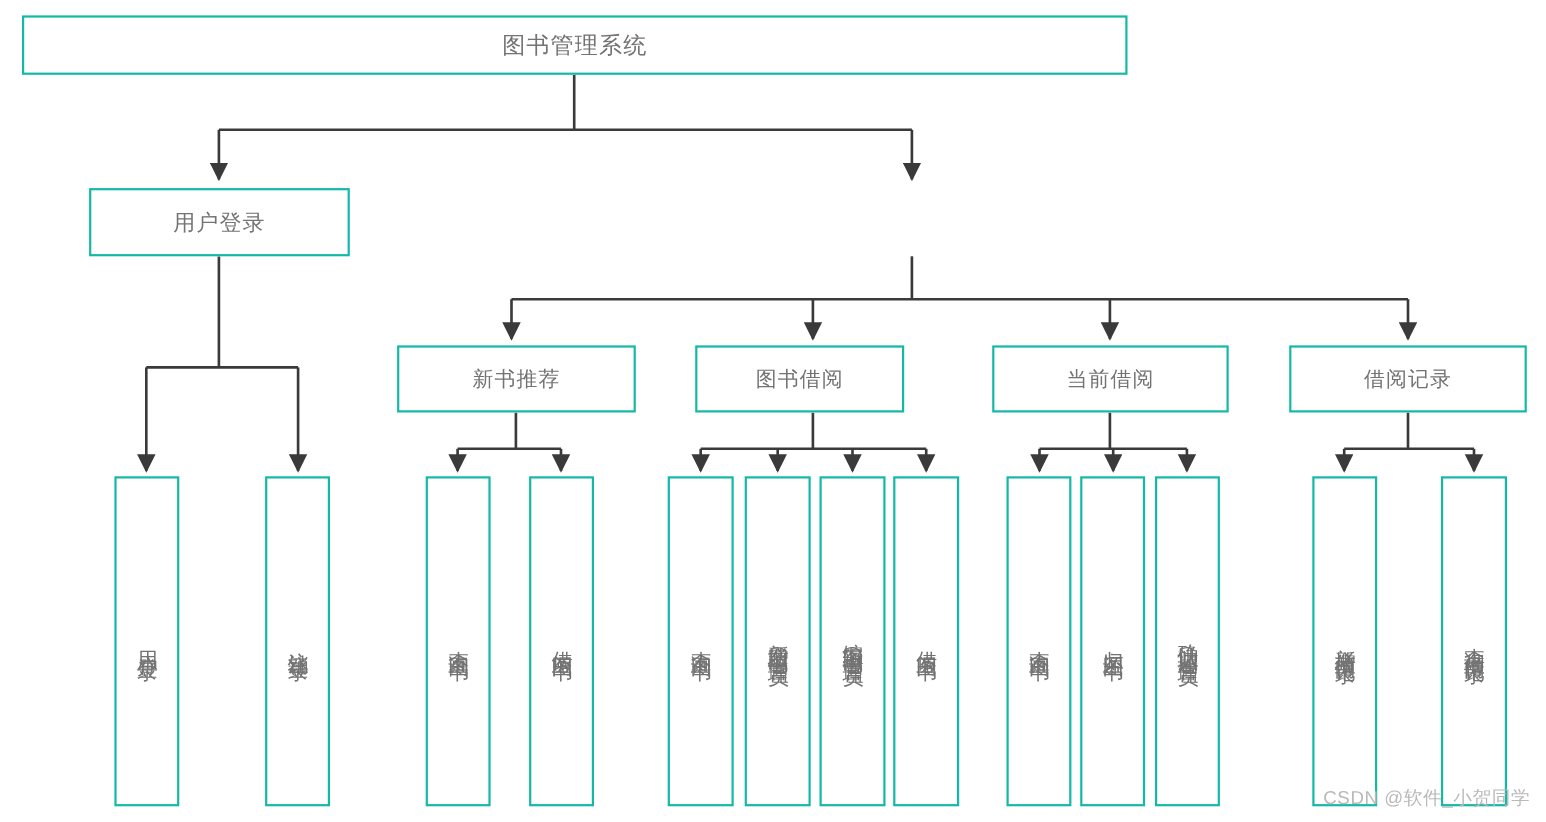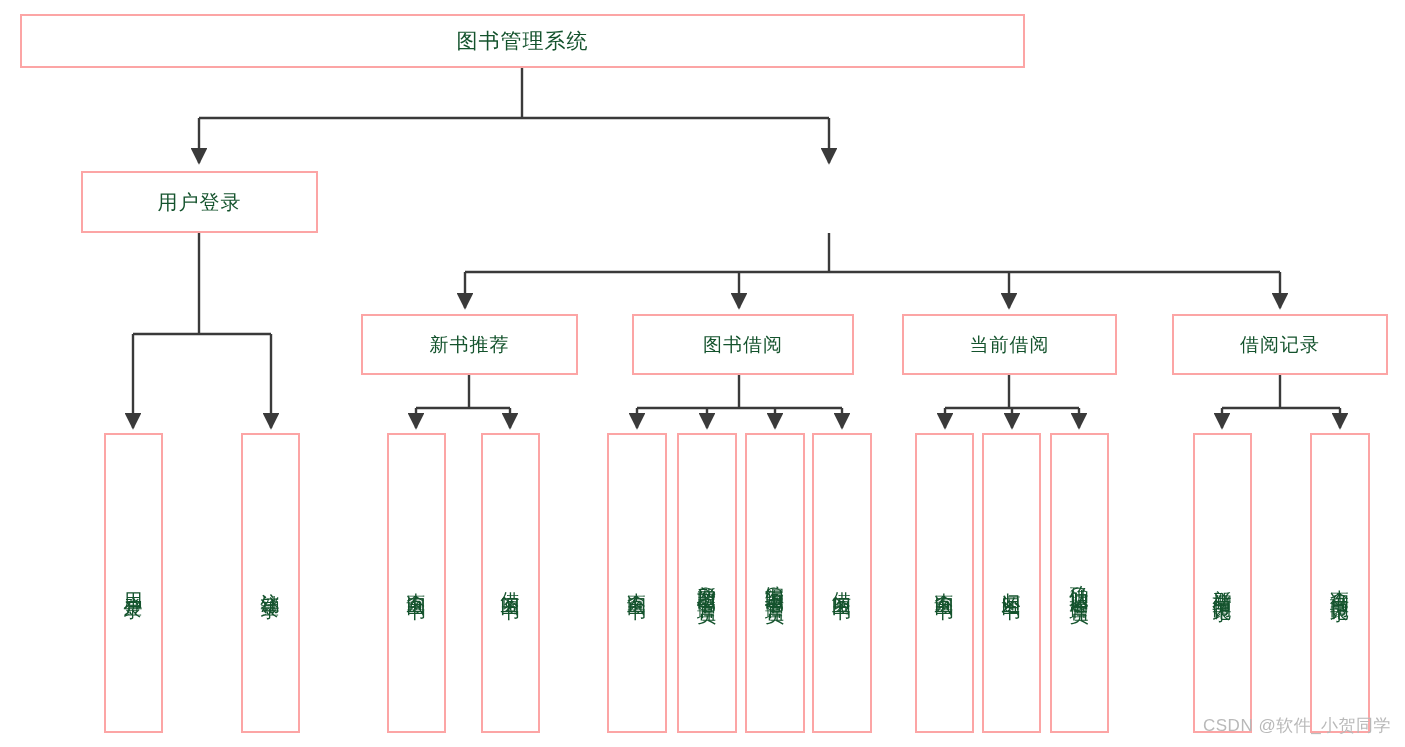--- a/index.html
+++ b/index.html
@@ -23,25 +23,25 @@
     left: 0;
     top: 0;
     width: 1405px;
     height: 747px;
     pointer-events: none;
   }
   .node {
     position: absolute;
     box-sizing: border-box;
     background: #ffffff;
-    border: 2px solid #fca5a5;
+    border: 2px solid #14b8a6;
     display: flex;
     align-items: center;
     justify-content: center;
-    color: #14532d;
+    color: #737373;
   }
   .node.level0 { font-size: 21px; }
   .node.level1 { font-size: 20px; }
   .node.level2 { font-size: 19px; }
   .node.leaf {
     font-size: 19px;
     padding: 6px 0;
     align-items: center;
     justify-content: center;
   }
@@ -132,21 +132,21 @@
 
   <div class="node level1" style="left:81px; top:171px; width:237px; height:62px;">
     <span class="htext">用户登录</span>
   </div>
 
 
   <div class="node level2" style="left:361px; top:314px; width:217px; height:61px;text-align:center;">
     <span class="htext">新书推荐</span>
   </div>
 
-  <div class="node level2" style="left:632px; top:314px; width:222px; height:61px;font-family:Liberation Mono, monospace;">
+  <div class="node level2" style="left:632px; top:314px; width:190px; height:61px;font-family:Liberation Mono, monospace;">
     <span class="htext">图书借阅</span>
   </div>
 
   <div class="node level2" style="left:1172px; top:314px; width:216px; height:61px;">
     <span class="htext">借阅记录</span>
   </div>
 
   <div class="node level2" style="left:902px; top:314px; width:215px; height:61px;">
     <span class="htext">当前借阅</span>
   </div>

